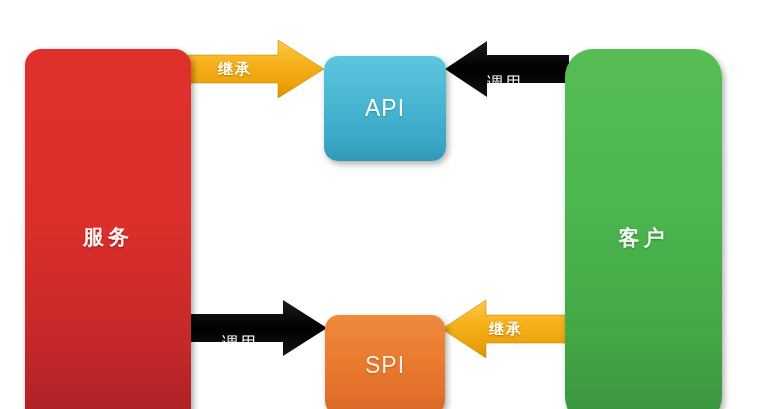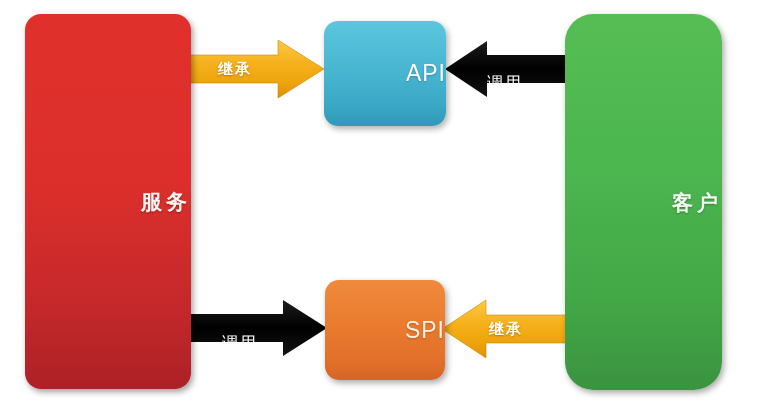--- a/index.html
+++ b/index.html
@@ -17,24 +17,25 @@
     background: #ffffff;
     overflow: hidden;
   }
 
   
   .box {
     position: absolute;
     box-sizing: border-box;
     display: flex;
     align-items: center;
-    justify-content: flex-end;
+    justify-content: center;
     border-radius: 14px;
     color: #ffffff;
     z-index: 5;
+    margin-top: 35px;
   }
   .box .box-label {
     display: block;
     text-align: center;
     line-height: 1;
   }
 
   
   #box-service {
     left: 25px;

